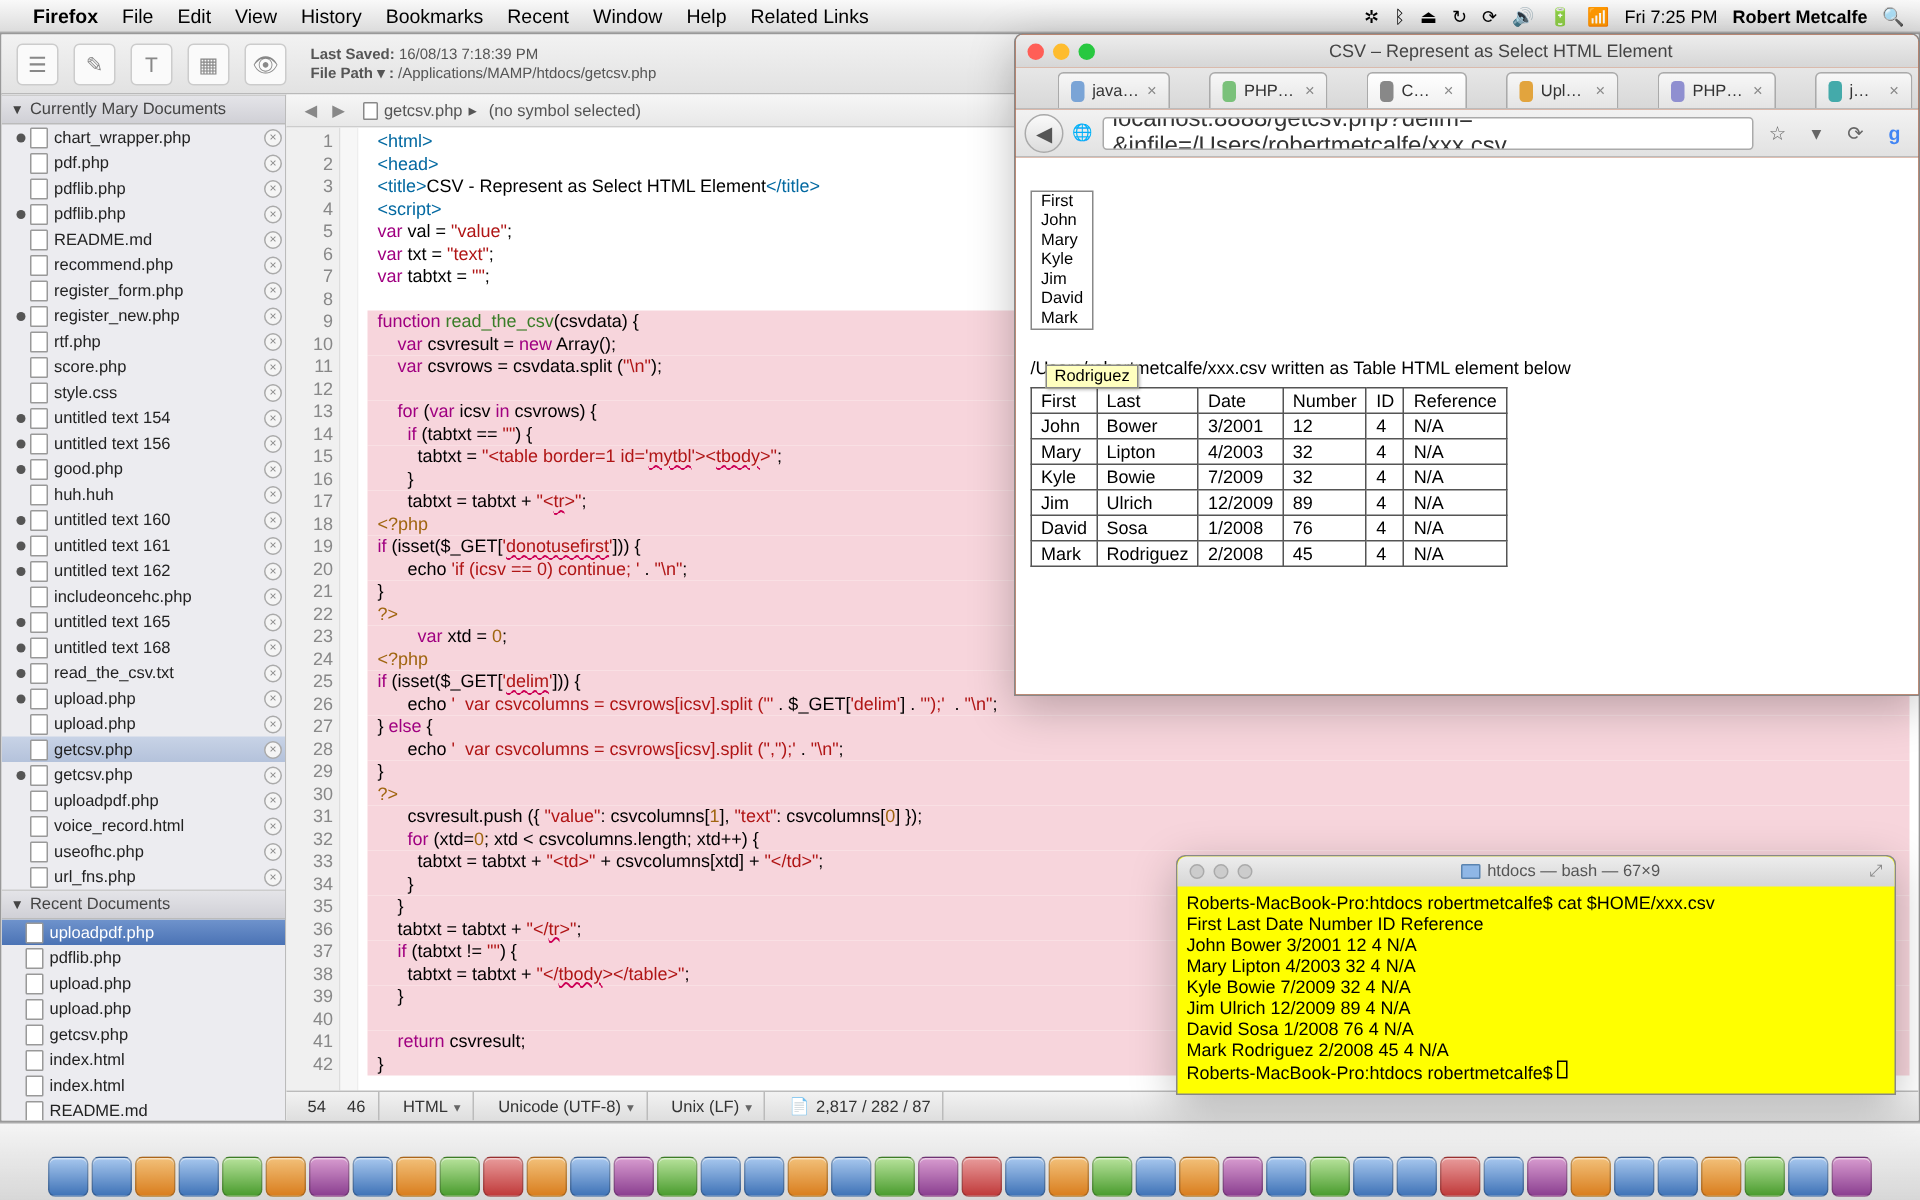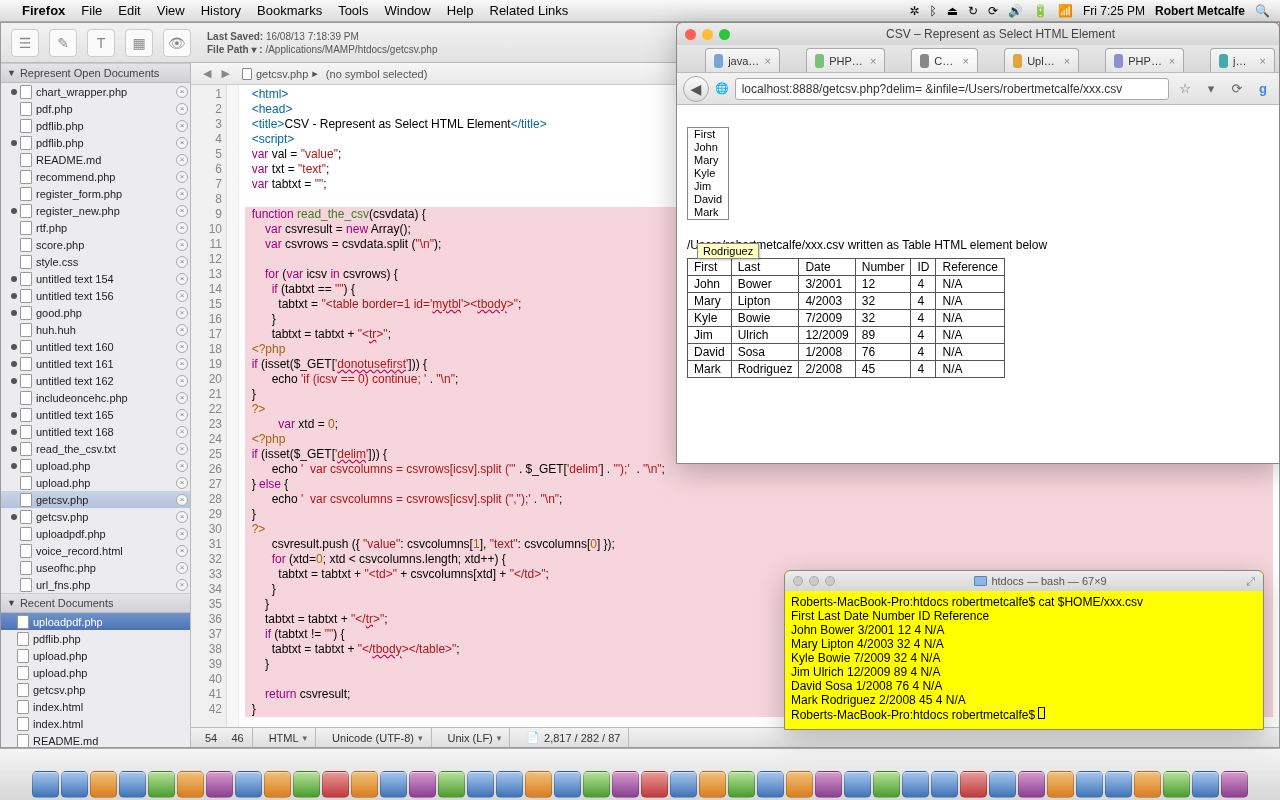--- a/index.html
+++ b/index.html
@@ -68,21 +68,21 @@
 .firefox .titlebar .lt { width:11px; height:11px; border-radius:50%; }
 .firefox .titlebar .lt.r { background:#ff5f57;} .lt.y{background:#febc2e;} .lt.g{background:#28c840;}
 .firefox .titlebar .title { margin-left:auto; margin-right:auto; }
 .firefox .tabstrip { height:28px; background:linear-gradient(#e7e7e7,#d8d8d8); border-bottom:1px solid #bbb; display:flex; align-items:flex-end; padding:0 4px; gap:2px;}
 .firefox .tab { height:24px; padding:0 8px; background:linear-gradient(#f7f7f7,#e4e4e4); border:1px solid #aaa; border-bottom:none; border-radius:4px 4px 0 0; display:flex; align-items:center; font-size:11px; color:#333; gap:5px; max-width:110px; overflow:hidden;margin-left:24px;}
 .firefox .tab .fav { width:14px; height:14px; border-radius:3px; background:#7a9; font-size:9px; color:#fff; display:flex; align-items:center; justify-content:center;}
 .firefox .tab.active { background:linear-gradient(#fff,#f0f0f0); }
 .firefox .tab .txt { white-space:nowrap; overflow:hidden; text-overflow:ellipsis; }
 .firefox .navbar { height:32px; background:linear-gradient(#f2f2f2,#e2e2e2); border-bottom:1px solid #bbb; display:flex; align-items:center; padding:0 6px; gap:6px;}
 .firefox .navbar .back { width:26px; height:26px; border-radius:50%; background:linear-gradient(#fafafa,#dcdcdc); border:1px solid #aaa; display:flex; align-items:center; justify-content:center; font-size:14px; color:#555;}
-.firefox .navbar .url { flex:1; height:22px; border:1px solid #aaa; border-radius:3px; background:#fff; padding:0 6px; font-size:12px; color:#333; display:flex; align-items:center; overflow:hidden;}
+.firefox .navbar .url { flex:1; height:22px; border:1px solid #aaa; border-radius:3px; background:#fff; padding:0 6px; font-size:16px; color:#333; display:flex; align-items:center; overflow:hidden;}
 .firefox .navbar .glyph { width:20px; text-align:center; color:#666; font-size:13px;}
 .firefox .page { flex:1; background:#fff; padding:12px 10px; font-family:"Times New Roman",serif; font-size:12px; color:#000; position:relative;}
 .firefox .sel-list { border:1px solid #888; display:inline-block; margin:10px 0 14px 0; }
 .firefox .sel-list div { padding:0 6px; font-family:Arial; font-size:11px; line-height:13px;}
 .firefox table.out { border-collapse:collapse; margin-top:6px; }
 .firefox table.out th, .firefox table.out td { border:1px solid #555; padding:1px 6px; font-size:12px; text-align:left;}
 .firefox .tooltip { position:absolute; left:20px; top:138px; background:#ffffbf; border:1px solid #888; padding:1px 5px; font-family:Arial; font-size:11px; box-shadow:1px 1px 2px rgba(0,0,0,0.25);}
 
 
 .term { position:absolute; left:784px; top:570px; width:480px; height:160px; background:#ffff00; border:1px solid #888; border-radius:6px 6px 0 0; box-shadow:0 8px 30px rgba(0,0,0,0.25); font-family:Menlo,Consolas,monospace; font-size:12px;}
@@ -108,21 +108,21 @@
 
 <div class="menubar">
   <span class="apple"></span>
   <div class="left">
     <span class="bold">Firefox</span>
     <span>File</span>
     <span>Edit</span>
     <span>View</span>
     <span>History</span>
     <span>Bookmarks</span>
-    <span>Tools</span>
+    <span>Recent</span>
     <span>Window</span>
     <span>Help</span>
     <span>Related Links</span>
   </div>
   <div class="right">
     <span>✲</span>
     <span>ᛒ</span>
     <span>⏏</span>
     <span>↻</span>
     <span>⟳</span>
@@ -146,21 +146,21 @@
       <div><b>Last Saved:</b> <span>16/08/13 7:18:39 PM</span></div>
       <div><b>File Path ▾ :</b> <span>/Applications/MAMP/htdocs/getcsv.php</span></div>
     </div>
   </div>
 
   <div class="body">
 
     <div class="sidebar">
       <div class="section-header">
           <span class="tri">▼</span>
-          <span>Represent Open Documents</span>
+          <span>Currently Mary Documents</span>
         </div>
       <div class="file-list" id="open-files">
           <div class="file-row mod">
             <span class="dot"></span>
             <span class="ficon"></span>
             <span>chart_wrapper.php</span>
             <span class="close-x">×</span>
           </div>
           <div class="file-row">
             <span class="dot"></span>

